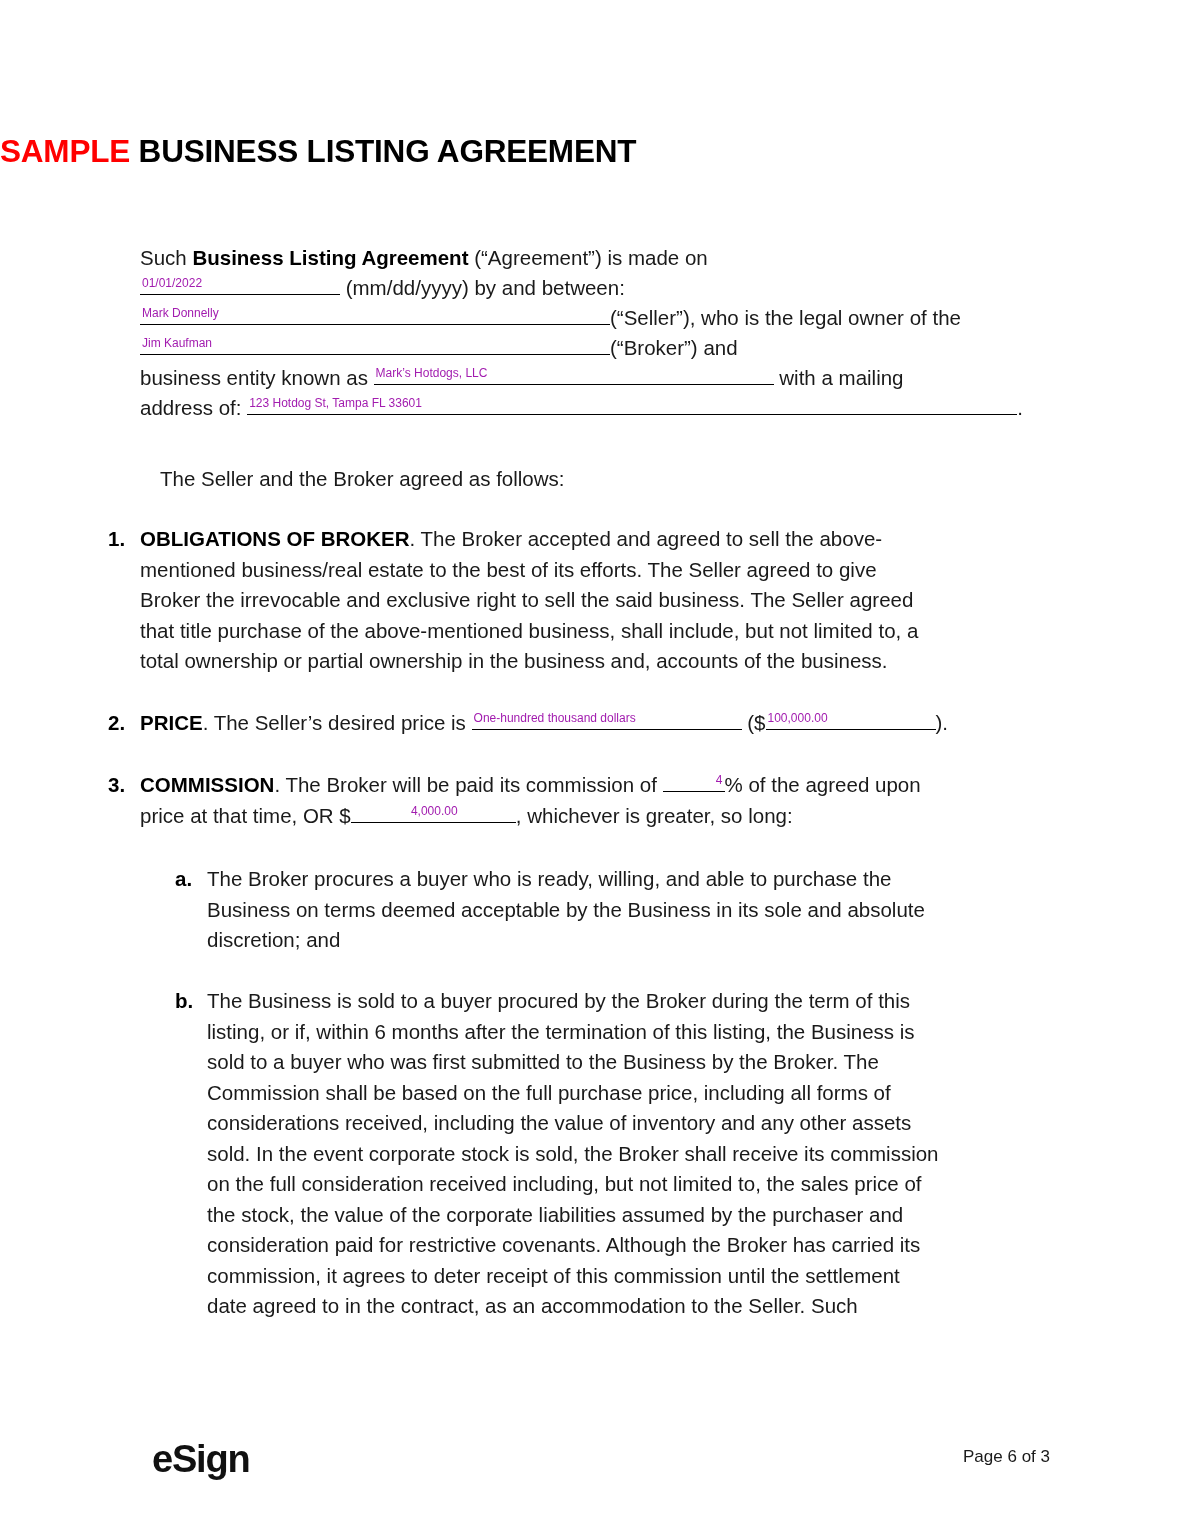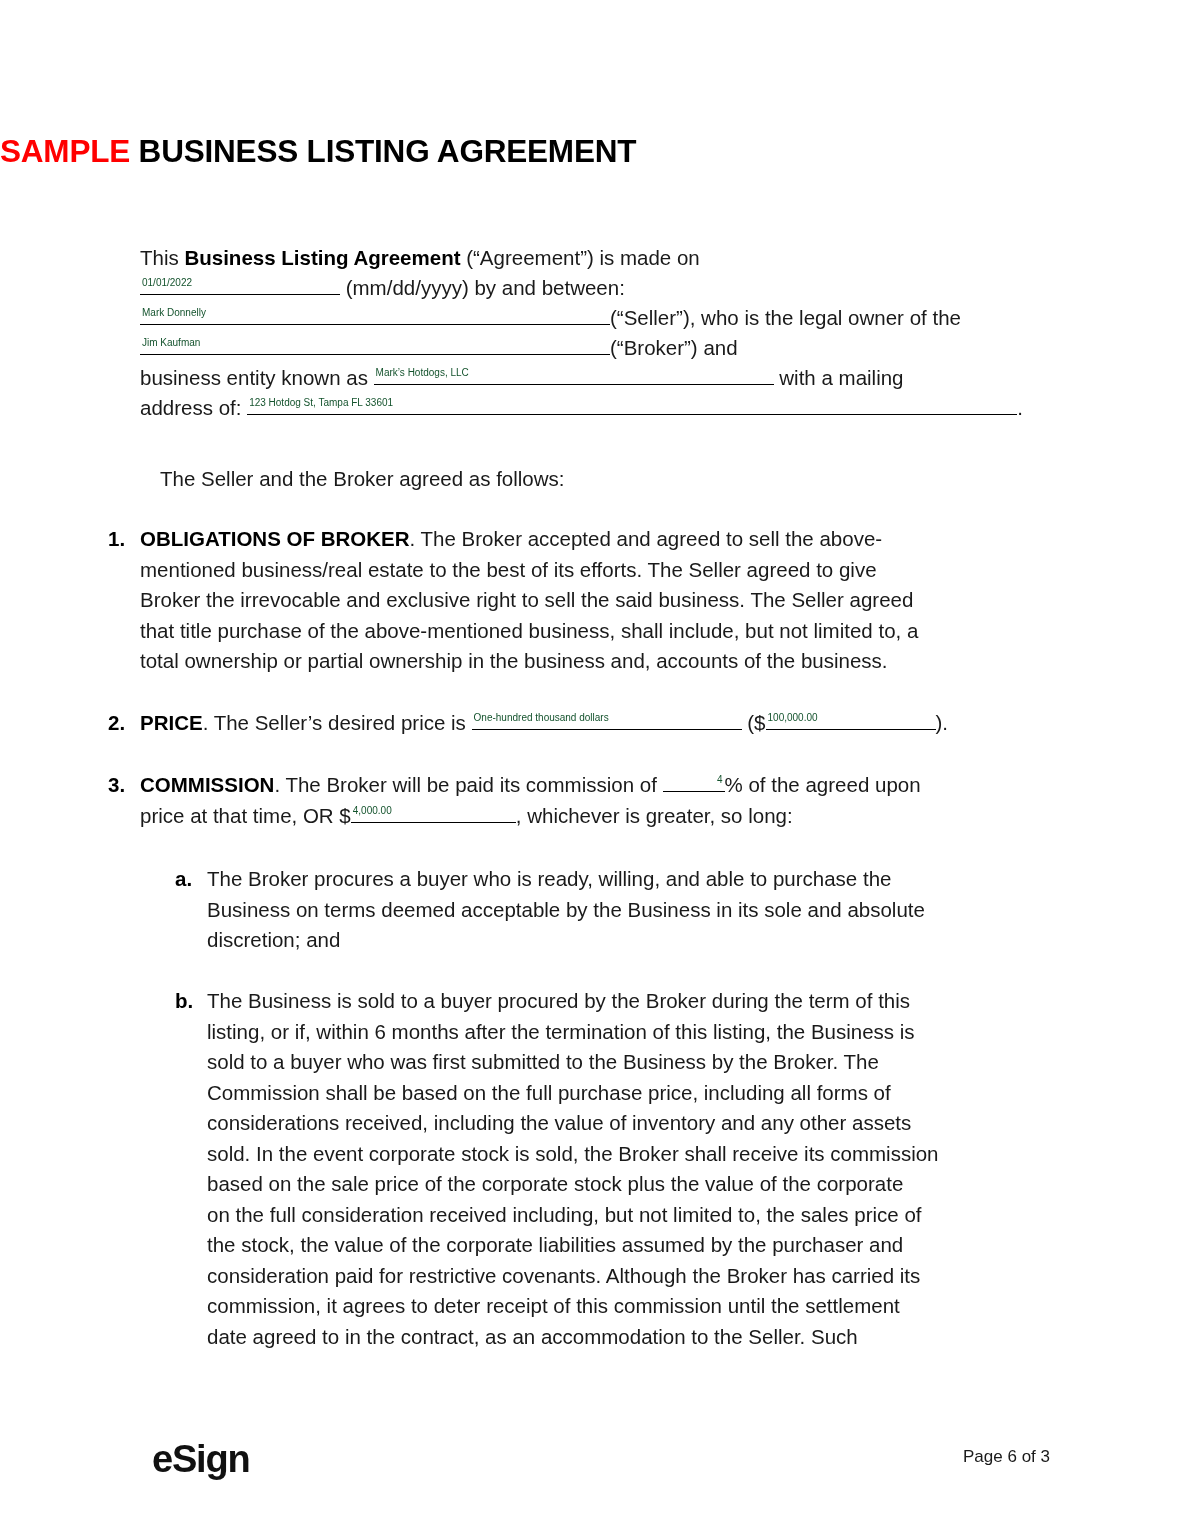--- a/index.html
+++ b/index.html
@@ -63,43 +63,43 @@
     height: 30px;
   }
 
   b, .b { font-weight: bold; color:#000; }
 
   
   .fill {
     display: inline-block;
     position: relative;
     border-bottom: 1.6px solid #000;
-    color: #14532d;
-    font-size: 10px;
+    color: #a21caf;
+    font-size: 12px;
     line-height: 18px;
     vertical-align: baseline;
     height: 21px;
     overflow: hidden;
     white-space: nowrap;
     text-align: left;
     padding-left: 2px;
     box-sizing: border-box;
   }
   .fill.right { text-align: right; padding-right: 2px; padding-left:0; }
 
   
   .w-date    { width: 200px; }
   .w-broker  { width: 470px; }
   .w-seller  { width: 470px; }
   .w-entity  { width: 400px; }
   .w-address { width: 770px; }
   .w-price   { width: 270px; }
   .w-amount  { width: 170px; }
   .w-pct     { width: 62px; }
-  .w-comm    { width: 165px; }
+  .w-comm    { width: 165px; text-align: center; }
 
   
   .numlist {
     position: absolute;
     left: 108px;
     width: 940px;
   }
   .item {
     position: relative;
     padding-left: 32px;
@@ -164,21 +164,21 @@
 
 <div class="page">
 
   <div class="doc-title">
     <span class="sample">SAMPLE</span><span> BUSINESS LISTING AGREEMENT</span>
   </div>
 
   <div class="body-col">
     <div class="para intro">
 
-      <span class="ln"><span>This </span><b>Business Listing Agreement</b><span> (“Agreement”) is made on</span></span>
+      <span class="ln"><span>Such </span><b>Business Listing Agreement</b><span> (“Agreement”) is made on</span></span>
 
       <span class="ln"><span class="fill w-date">01/01/2022</span>&nbsp;<span>(mm/dd/yyyy) by and between:</span></span>
 
       <span class="ln"><span class="fill w-seller">Mark Donnelly</span><span>(“Seller”), who is the legal owner of the</span></span>
 
       <span class="ln"><span class="fill w-broker">Jim Kaufman</span><span>(“Broker”) and</span></span>
 
       <span class="ln"><span>business entity known as</span>&nbsp;<span class="fill w-entity">Mark’s Hotdogs, LLC</span>&nbsp;<span>with a mailing</span></span>
 
       <span class="ln"><span>address of:</span>&nbsp;<span class="fill w-address">123 Hotdog St, Tampa FL 33601</span><span>.</span></span>
@@ -225,21 +225,20 @@
 
   <div class="sublist" style="top:986px;">
     <div class="subitem">
       <span class="marker">b.</span>
       <span class="nowrapline">The Business is sold to a buyer procured by the Broker during the term of this</span>
       <span class="nowrapline">listing, or if, within 6 months after the termination of this listing, the Business is</span>
       <span class="nowrapline">sold to a buyer who was first submitted to the Business by the Broker. The</span>
       <span class="nowrapline">Commission shall be based on the full purchase price, including all forms of</span>
       <span class="nowrapline">considerations received, including the value of inventory and any other assets</span>
       <span class="nowrapline">sold. In the event corporate stock is sold, the Broker shall receive its commission</span>
-      <span class="nowrapline">based on the sale price of the corporate stock plus the value of the corporate</span>
       <span class="nowrapline">on the full consideration received including, but not limited to, the sales price of</span>
       <span class="nowrapline">the stock, the value of the corporate liabilities assumed by the purchaser and</span>
       <span class="nowrapline">consideration paid for restrictive covenants. Although the Broker has carried its</span>
       <span class="nowrapline">commission, it agrees to deter receipt of this commission until the settlement</span>
       <span class="nowrapline">date agreed to in the contract, as an accommodation to the Seller. Such</span>
     </div>
   </div>
 
   <div class="footer-logo">eSign</div>
   <div class="footer-page">Page 6 of 3</div>

